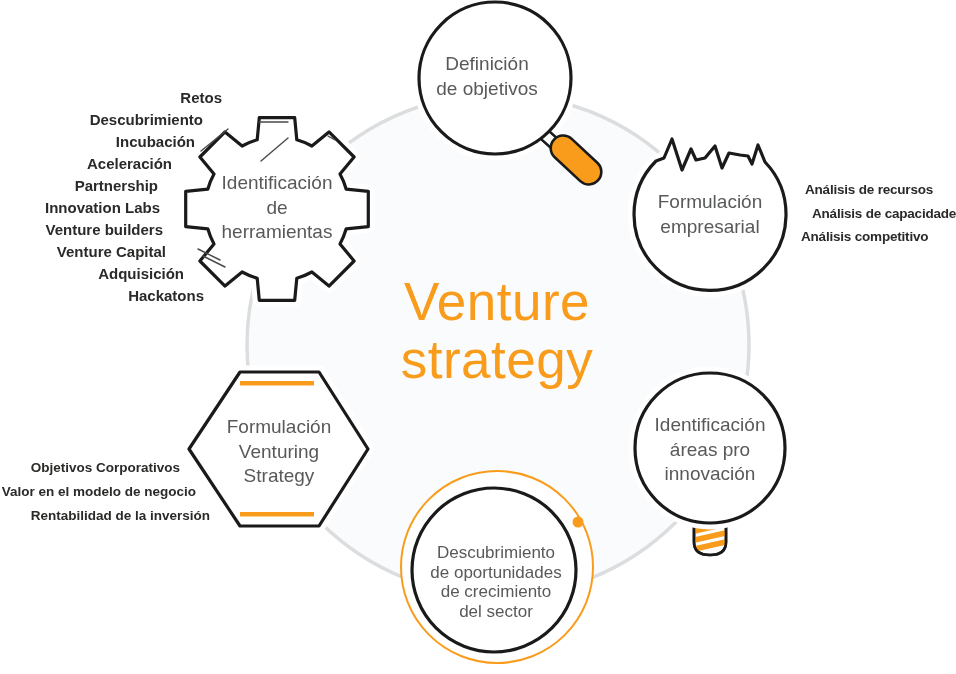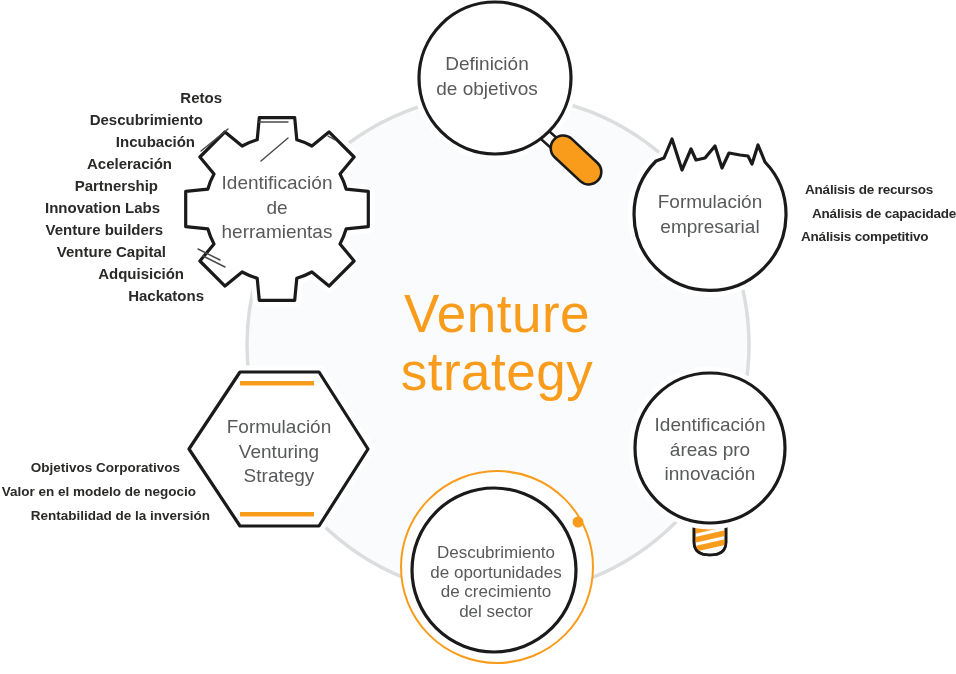--- a/index.html
+++ b/index.html
@@ -118,21 +118,21 @@
         <line class="stripe" x1="690" y1="532" x2="730" y2="523"></line>
         <line class="stripe" x1="690" y1="541" x2="730" y2="532"></line>
         <line class="stripe" x1="690" y1="550" x2="730" y2="541"></line>
       </g>
       <path d="M694,518 L726,518 L726,542 Q726,555 710,555 Q694,555 694,542 Z" fill="none" stroke="var(--ink)" stroke-width="2.6"></path>
       <circle class="halo" cx="710" cy="448" r="75"></circle>
       <circle class="shape" cx="710" cy="448" r="75"></circle>
     </g>
   </svg>
 
-  <div class="title" style="left:497px;top:331px;margin-top:12px;">Venture
+  <div class="title" style="left:497px;top:331px;">Venture
 strategy</div>
 
   <div class="label" style="left:487px;top:76px;width:180px;">Definición
 de objetivos</div>
   <div class="label" style="left:710px;top:214px;width:180px;">Formulación
 empresarial</div>
   <div class="label" style="left:277px;top:208px;width:180px;">Identificación
 de
 herramientas</div>
   <div class="label" style="left:279px;top:452px;width:170px;">Formulación

